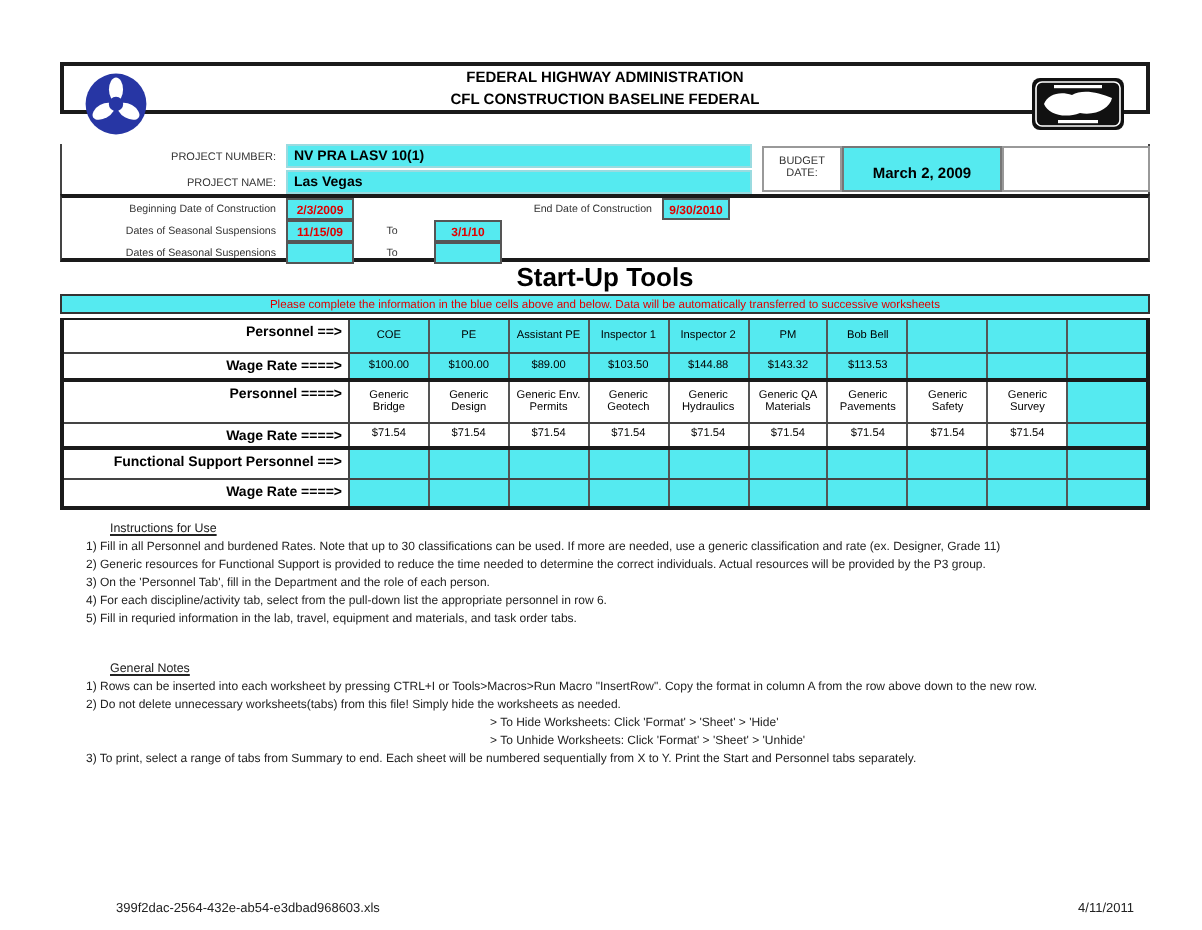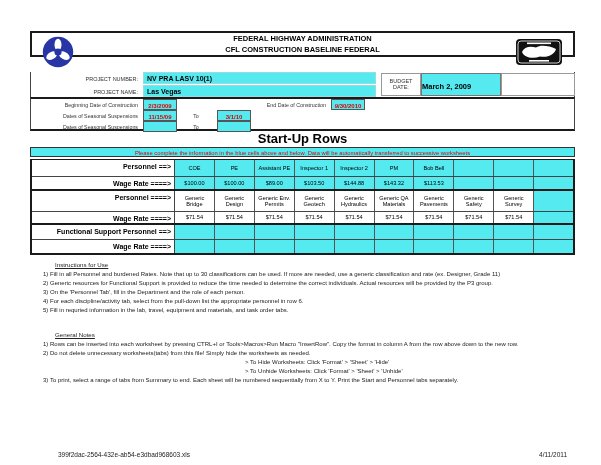--- a/index.html
+++ b/index.html
@@ -20,21 +20,21 @@
   #project-box { position:absolute; left:30px; top:72px; width:545px; height:25px;
     border-left:1px solid #444; border-right:1px solid #444; }
   .proj-row { position:absolute; left:0; width:545px; height:13px; }
   .proj-label { position:absolute; left:0; width:110px; height:13px; font-size:5.5px;
     text-align:right; padding-right:3px; padding-top:4px; color:#333; }
   .proj-value { position:absolute; left:112px; width:233px; height:12px; font-weight:bold;
     font-size:7px; padding:2px 0 0 3px; border:1px solid #9adbe0; }
   #budget-label { position:absolute; left:350px; top:1px; width:40px; height:23px;
     font-size:5.5px; color:#333; text-align:center; padding-top:4px; border:1px solid #999; }
   #budget-value { position:absolute; left:390px; top:1px; width:80px; height:23px;
-    font-weight:bold; font-size:7.5px; padding-top:8px; border:1px solid #777; }
+    font-weight:bold; font-size:7.5px; text-align:center; padding-top:8px; border:1px solid #777; }
   #budget-empty { position:absolute; left:470px; top:1px; width:74px; height:23px; border:1px solid #999; }
 
   
   #dates-box { position:absolute; left:30px; top:97px; width:545px; height:34px;
     border-top:2px solid #1a1a1a; border-bottom:2px solid #1a1a1a;
     border-left:1px solid #444; border-right:1px solid #444; }
   .date-row { position:absolute; left:0; width:545px; height:11px; }
   .date-label { position:absolute; left:0; width:110px; font-size:5.3px; text-align:right;
     padding-right:3px; padding-top:3px; color:#333; }
   .date-cell { position:absolute; width:34px; height:11px; border:1px solid #555;
@@ -132,21 +132,21 @@
       <div class="date-cell cyan-bg" style="left:186px;">3/1/10</div>
     </div>
     <div class="date-row" style="top:22px;">
       <div class="date-label">Dates of Seasonal Suspensions</div>
       <div class="date-cell cyan-bg" style="left:112px;"></div>
       <div class="to-label">To</div>
       <div class="date-cell cyan-bg" style="left:186px;"></div>
     </div>
   </div>
 
-  <div id="page-title">Start-Up Rows</div>
+  <div id="page-title">Start-Up Tools</div>
   <div id="banner" class="cyan-bg">Please complete the information in the blue cells above and below. Data will be automatically transferred to successive worksheets</div>
 
   <div id="ptable">
 
     <div class="trow r-cyan h17">
       <div class="tlabel">Personnel ==&gt;</div>
       <div class="tcell">COE</div>
       <div class="tcell">PE</div>
       <div class="tcell">Assistant PE</div>
       <div class="tcell">Inspector 1</div>

